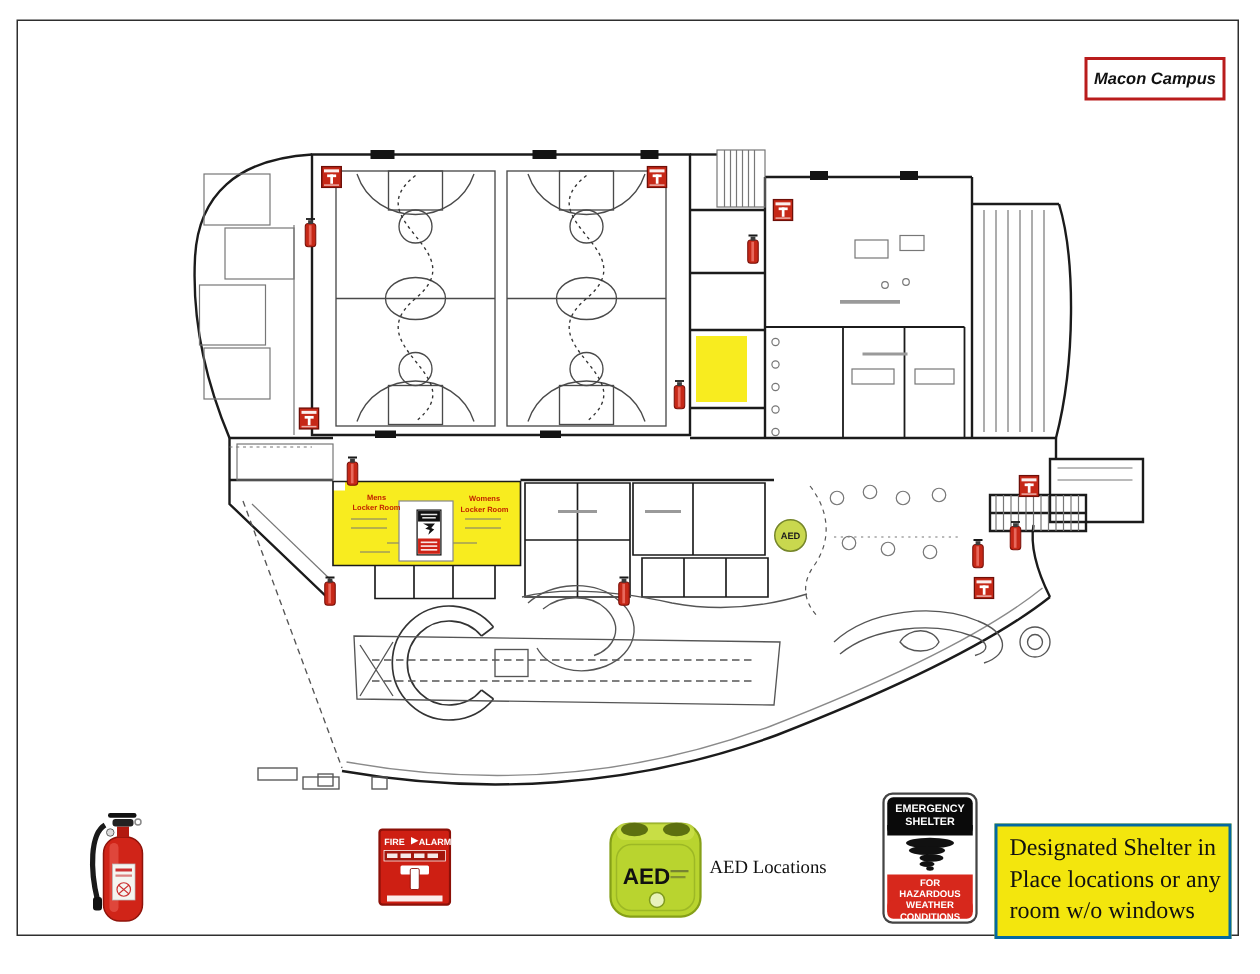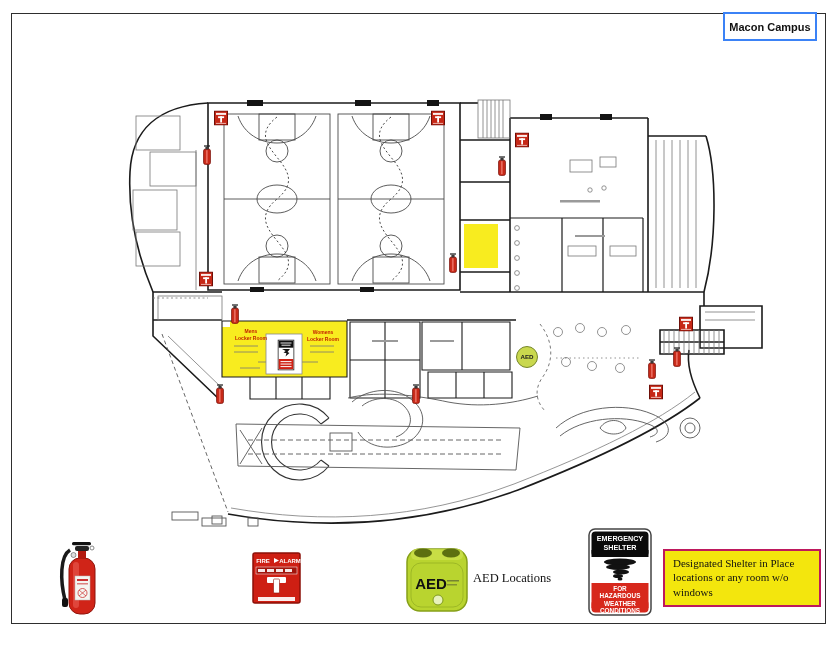--- a/index.html
+++ b/index.html
@@ -1,27 +1,27 @@
 <!DOCTYPE html>
 <html><head>
 <meta charset="utf-8">
 <style>
   html,body{margin:0;padding:0;background:#fff;}
   body{width:840px;height:649px;font-family:"Liberation Serif",serif;color:#111;}
   #screen{position:relative;width:840px;height:649px;background:#fff;overflow:hidden;}
   .frame{position:absolute;left:11px;top:13px;width:813px;height:609px;border:1.6px solid #2e2e2e;}
   .title{position:absolute;top:30px;left:0;width:812px;text-align:center;font-size:23px;letter-spacing:.3px;}
-  .campus{position:absolute;left:723px;top:12px;width:90px;height:25px;border:2px solid #3b82f6;
+  .campus{position:absolute;left:723px;top:38px;width:90px;height:25px;border:2px solid #b91c1c;
           display:flex;align-items:center;justify-content:center;
-          font-family:"Liberation Sans",sans-serif;font-weight:bold;font-size:11px;}
+          font-family:"Liberation Sans",sans-serif;font-style:italic;font-weight:bold;font-size:11px;}
   svg.plan{position:absolute;left:0;top:0;}
   .leg-icon{position:absolute;}
   .leg-label{position:absolute;font-size:12.5px;line-height:1.28;}
-  .note{position:absolute;left:663px;top:549px;width:141px;border:2px solid #be185d;
-        padding:5px 5px 6px 8px;font-size:11px;line-height:1.3;}
+  .note{position:absolute;left:663px;top:549px;width:141px;border:2px solid #0369a1;
+        padding:5px 5px 6px 8px;font-size:16px;line-height:1.3;}
   text{font-family:"Liberation Sans",sans-serif;}
 </style>
 </head>
 <body>
 
 <div id="screen">
   <div class="frame"></div>
   <div class="campus">Macon Campus</div>
 
   <svg class="plan" width="840" height="649" viewBox="0 0 840 649">

